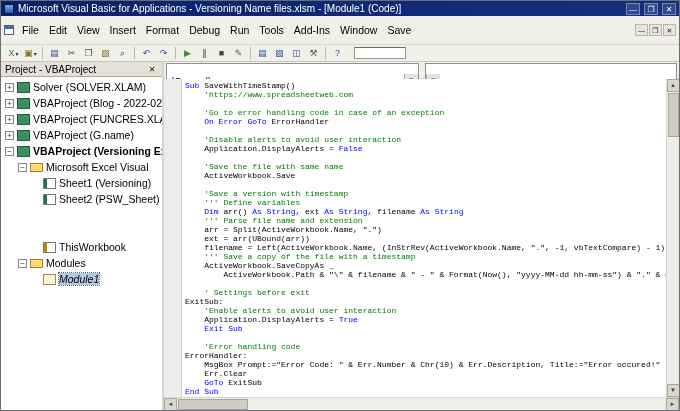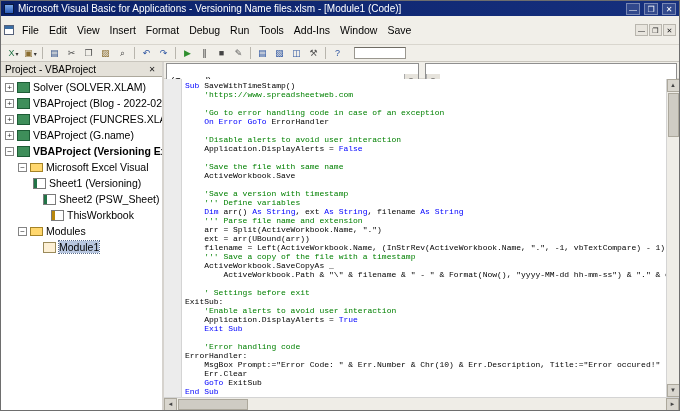--- a/index.html
+++ b/index.html
@@ -219,41 +219,41 @@
           <div class="tree-row" style="padding-left: 4px;">
             <span class="expander">−</span>
             <span class="tree-icon project-icon"></span>
             <span class="tree-label bold">VBAProject (Versioning Excel files</span>
           </div>
           <div class="tree-row" style="padding-left: 17px;">
             <span class="expander">−</span>
             <span class="tree-icon folder-icon"></span>
             <span class="tree-label">Microsoft Excel Visual</span>
           </div>
-          <div class="tree-row" style="padding-left: 20px;">
+          <div class="tree-row" style="padding-left: 30px;">
             <span class="expander-spacer"></span>
             <span class="tree-icon sheet-icon"></span>
             <span class="tree-label">Sheet1 (Versioning)</span>
           </div>
           <div class="tree-row" style="padding-left: 30px;">
             <span class="expander-spacer"></span>
             <span class="tree-icon sheet-icon"></span>
             <span class="tree-label">Sheet2 (PSW_Sheet)</span>
           </div>
-          <div class="tree-row" style="padding-left: 38px;">
+          <div class="tree-row" style="padding-left: 30px; margin-top: 32px;">
             <span class="expander-spacer"></span>
             <span class="tree-icon workbook-icon"></span>
             <span class="tree-label">ThisWorkbook</span>
           </div>
           <div class="tree-row" style="padding-left: 17px;">
             <span class="expander">−</span>
             <span class="tree-icon folder-icon"></span>
             <span class="tree-label">Modules</span>
           </div>
-          <div class="tree-row selected" style="padding-left: 30px;">
+          <div class="tree-row selected" style="padding-left: 30px; font-style: italic;">
             <span class="expander-spacer"></span>
             <span class="tree-icon module-icon"></span>
             <span class="tree-label">Module1</span>
           </div>
         </div>
     </div>
 
     <div class="code-panel">
       <div class="combo-row">
         <div class="combo">

